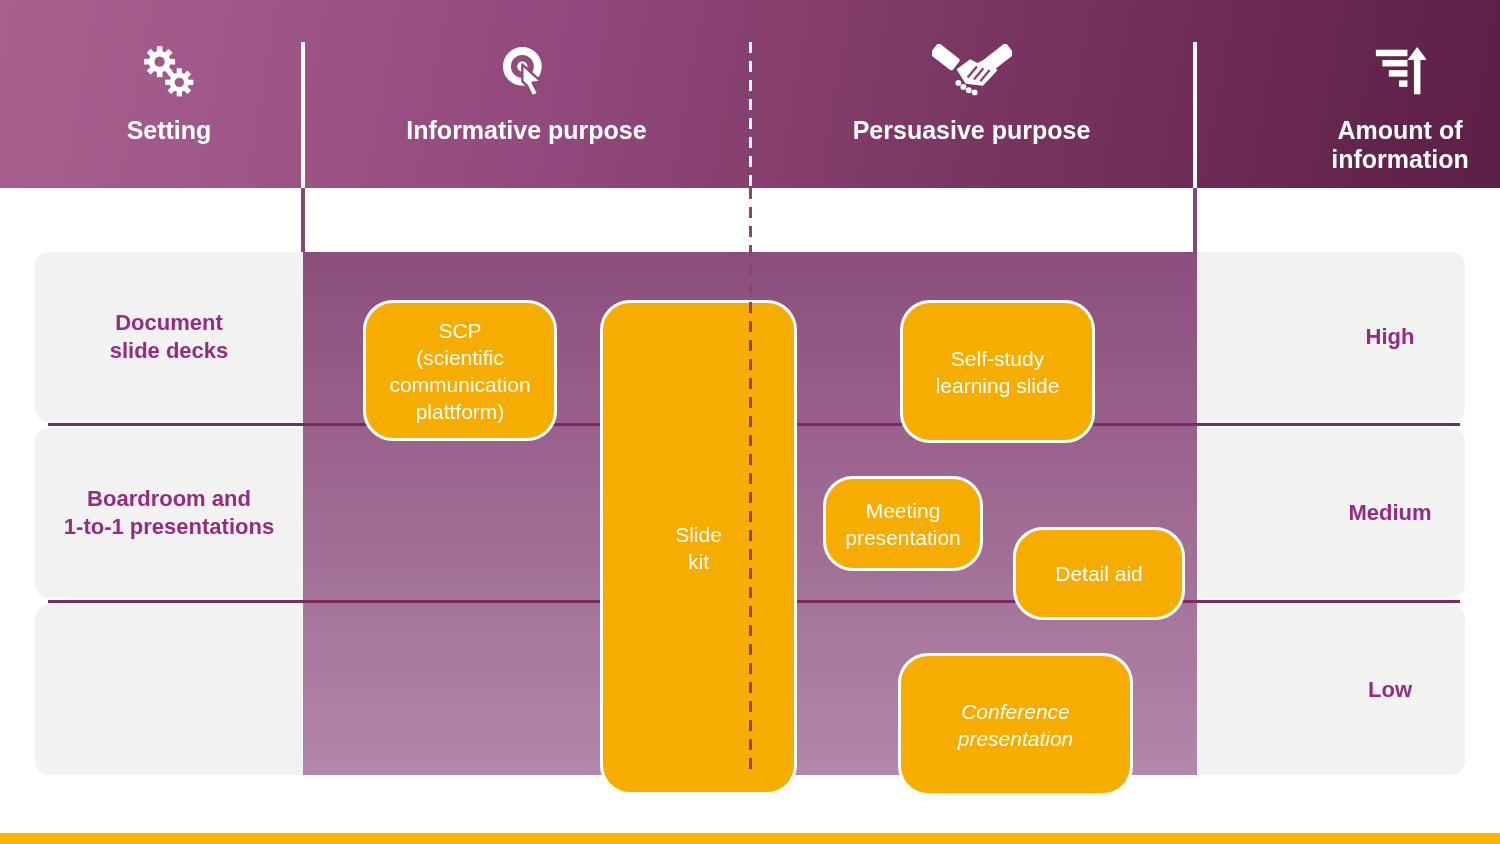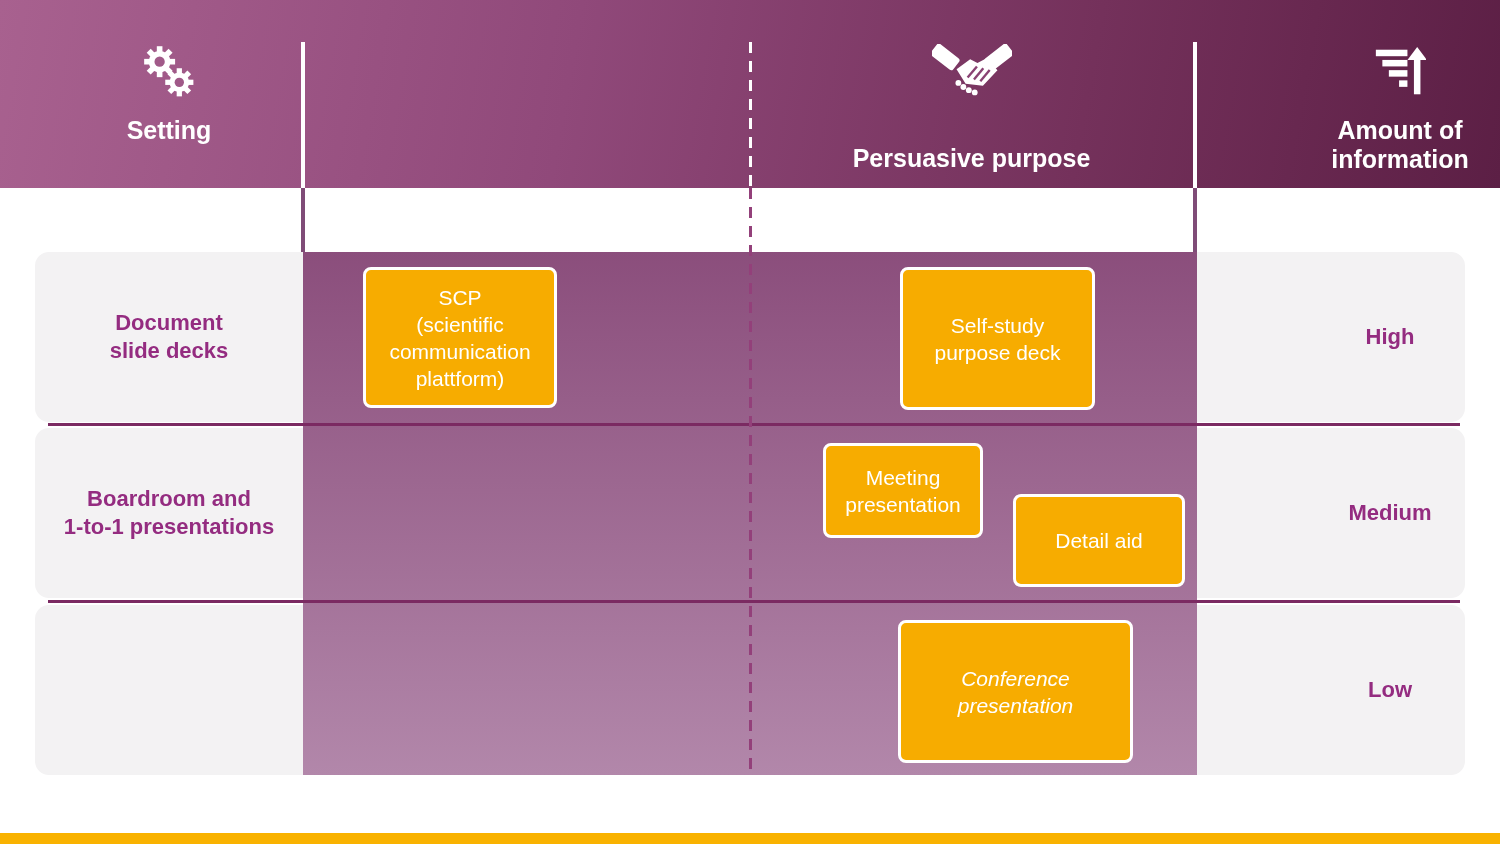--- a/index.html
+++ b/index.html
@@ -11,21 +11,21 @@
   .header{
     position:absolute;left:0;top:0;width:1500px;height:188px;
     background:linear-gradient(100deg,#a8618f 0%,#90497a 38%,#74315b 72%,#5c1f45 100%);
   }
   .hcol{position:absolute;top:0;height:188px;display:flex;flex-direction:column;align-items:center;
         padding-top:40px;box-sizing:border-box;color:#fff;}
   .hcol .icon{height:64px;display:flex;align-items:center;justify-content:center;}
   .hcol .hlabel{margin-top:12px;font-weight:bold;font-size:25px;line-height:29px;text-align:center;white-space:pre-line;}
   #col-setting{left:35px;width:268px;}
   #col-informative{left:303px;width:447px;}
-  #col-persuasive{left:750px;width:443px;gap:28px;}
+  #col-persuasive{left:750px;width:443px;}
   #col-amount{left:1266px;width:268px;}
   #col-amount .hlabel{max-width:230px;}
   .vline-header{position:absolute;top:42px;height:146px;width:4px;background:#ffffff;z-index:9;}
   .vline-sub{position:absolute;top:188px;height:64px;width:4px;background:#7f4c77;z-index:9;}
   #vlh-1,#vls-1{left:301px;}
   #vlh-2,#vls-2{left:1193px;}
   
   .matrix{position:absolute;left:303px;top:252px;width:894px;height:523px;
           background:linear-gradient(to bottom,#8b4e7c,#b287aa);z-index:1;}
   .panel{position:absolute;background:#f3f2f3;z-index:1;}
@@ -35,23 +35,23 @@
   .row2{top:428px;height:170px;}
   .row3{top:605px;height:170px;}
   .rowline{position:absolute;left:48px;width:1412px;height:3px;background:#7b2a62;z-index:5;}
   #rowline-1{top:423px;}
   #rowline-2{top:600px;}
   .label-cell{position:absolute;display:flex;align-items:center;justify-content:center;text-align:center;
               color:#942c80;font-weight:bold;font-size:22px;line-height:28px;white-space:pre-line;z-index:3;}
   .label-cell.left{left:35px;width:268px;}
   .label-cell.right{left:1256px;width:268px;}
   
-  .obox{position:absolute;background:#f7ac00;border:3px solid #ffffff;border-radius:8px;color:#fff;
+  .obox{position:absolute;background:#f7ac00;border:3px solid #ffffff;border-radius:30px;color:#fff;
         display:flex;align-items:center;justify-content:center;text-align:center;
-        font-size:21px;line-height:27px;white-space:pre-line;box-sizing:border-box;z-index:6;}
+        font-size:21px;line-height:27px;white-space:pre-line;box-sizing:border-box;z-index:6;margin-top:33px;}
   #box-scp{left:363px;top:267px;width:194px;height:141px;}
   #box-slidekit{left:600px;top:267px;width:197px;height:495px;}
   #box-selfstudy{left:900px;top:267px;width:195px;height:143px;}
   #box-meeting{left:823px;top:443px;width:160px;height:95px;}
   #box-detailaid{left:1013px;top:494px;width:172px;height:93px;}
   #box-conference{left:898px;top:620px;width:235px;height:143px;font-style:italic;}
   
   .dash{position:absolute;width:3px;z-index:8;}
   #dash-header{left:749px;top:42px;height:146px;
     background:repeating-linear-gradient(to bottom,#ffffff 0 11px,transparent 11px 19px);}
@@ -86,20 +86,30 @@
             <rect x="40.2" y="27" width="5.6" height="30" transform="rotate(45 43 42)"></rect>
             <rect x="40.2" y="27" width="5.6" height="30" transform="rotate(90 43 42)"></rect>
             <rect x="40.2" y="27" width="5.6" height="30" transform="rotate(135 43 42)"></rect>
             <circle cx="43" cy="42" r="10.5"></circle>
           </g>
         </svg>
       </span>
       <div class="hlabel">Setting</div>
     </div>
 
+    <div class="hcol" id="col-informative">
+      <span class="icon">
+        <svg width="56" height="58" viewBox="0 0 60 58">
+          <circle cx="25" cy="23" r="16.5" fill="none" stroke="#ffffff" stroke-width="8.5"></circle>
+          <circle cx="25" cy="23" r="5.5" fill="#ffffff"></circle>
+          <path d="M25,21 L45.5,39.5 L36,40.5 L42,52 L35.5,55 L30,43.5 L25,39 Z" fill="#ffffff" stroke="#8f4678" stroke-width="2.5" stroke-linejoin="round"></path>
+        </svg>
+      </span>
+      <div class="hlabel">Informative purpose</div>
+    </div>
 
     <div class="hcol" id="col-persuasive">
       <span class="icon">
         <svg width="80" height="56" viewBox="0 0 88 60">
           <g fill="#ffffff">
             <rect x="0" y="2" width="31" height="16" rx="3" transform="rotate(38 10 10)"></rect>
             <rect x="57" y="2" width="31" height="16" rx="3" transform="rotate(-38 78 10)"></rect>
             <path d="M27,27 L42,16 L50,20 L60,15 L72,28 L56,45 L37,43 Z"></path>
             <circle cx="29" cy="42" r="3.2"></circle>
             <circle cx="34.5" cy="46.5" r="3.2"></circle>
@@ -156,22 +166,24 @@
   <div class="label-cell left row2">Boardroom and
 1-to-1 presentations</div>
   <div class="label-cell right row1">High</div>
   <div class="label-cell right row3">Low</div>
   <div class="label-cell right row2">Medium</div>
 
   <div class="obox" id="box-scp">SCP
 (scientific
 communication
 plattform)</div>
+  <div class="obox" id="box-slidekit">Slide
+kit</div>
   <div class="obox" id="box-selfstudy">Self-study
-purpose deck</div>
+learning slide</div>
   <div class="obox" id="box-meeting">Meeting
 presentation</div>
   <div class="obox" id="box-detailaid">Detail aid</div>
   <div class="obox" id="box-conference">Conference
 presentation</div>
 
   <div class="dash" id="dash-header"></div>
   <div class="dash" id="dash-body"></div>
 
   <div class="footer-bar"></div>

